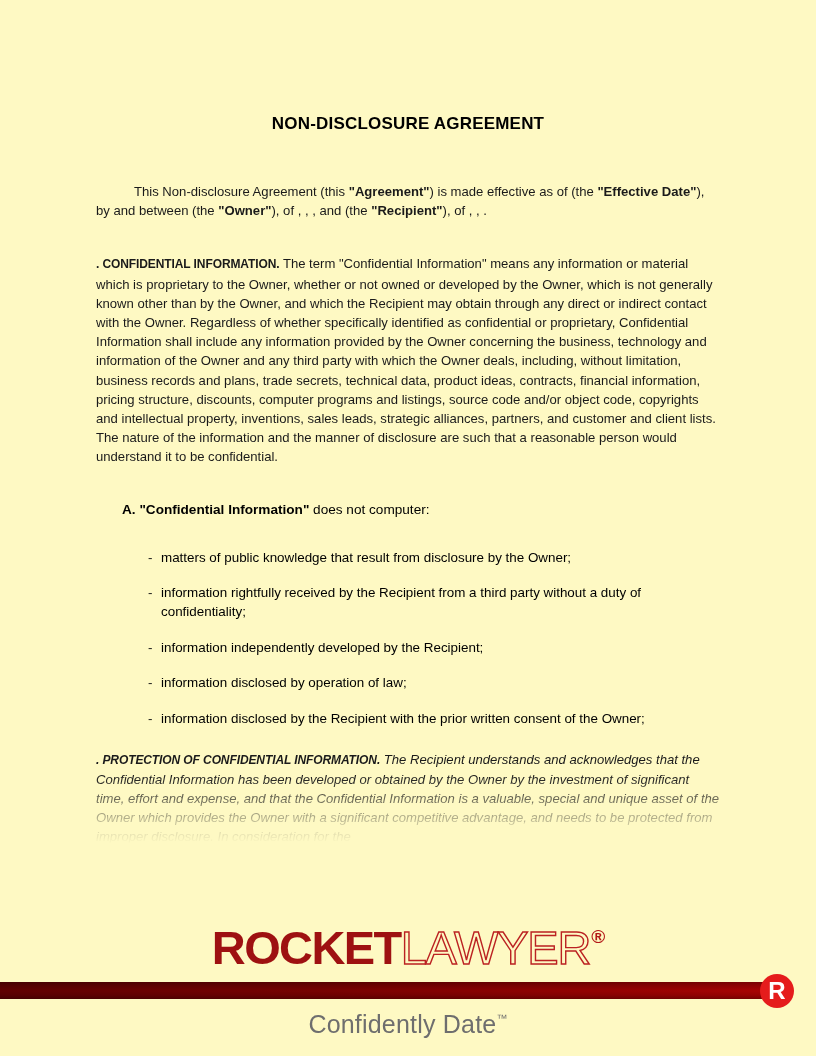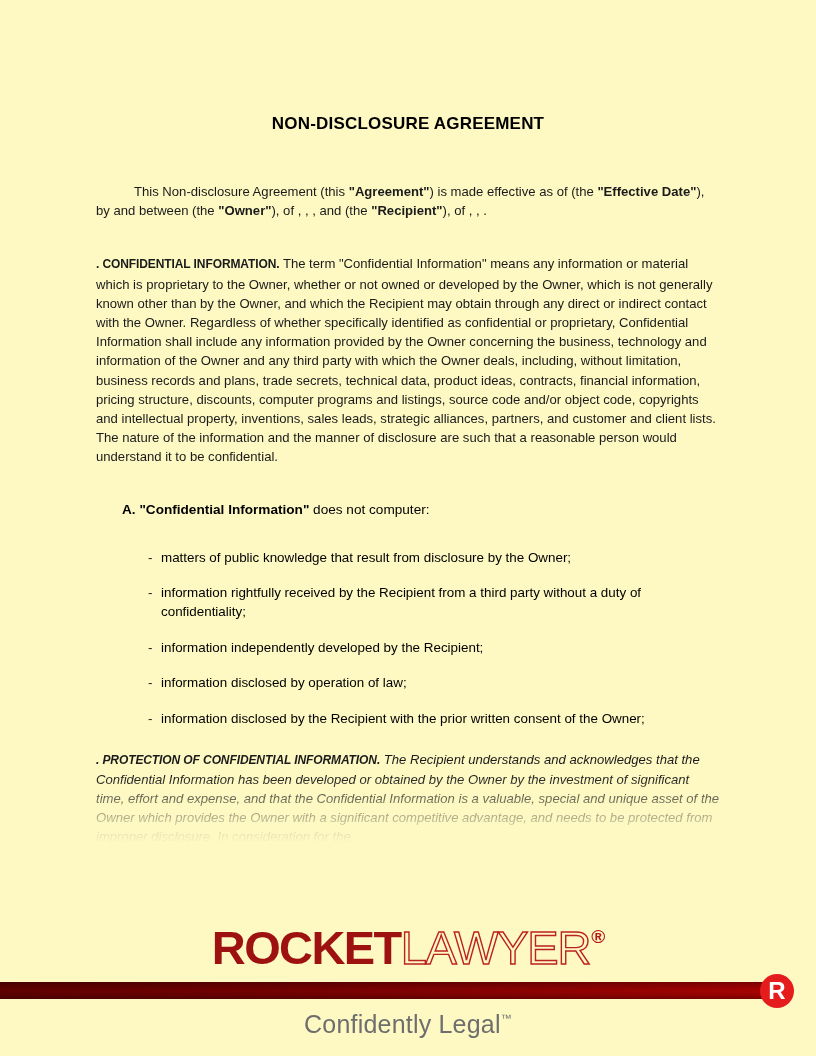--- a/index.html
+++ b/index.html
@@ -290,17 +290,17 @@
 
   </div>
 
   <div class="footer">
     <div class="logo-row">
       <span class="logo-rocket">ROCKET</span><span class="logo-lawyer">LAWYER</span><span class="logo-reg">®</span>
     </div>
     <div class="bar"></div>
     <div class="badge">R</div>
     <div class="tagline">
-      <span>Confidently Legal</span><span class="tm">™</span>
+      <span>Confidently Date</span><span class="tm">™</span>
     </div>
   </div>
 
 </div>
 
 </body></html>

